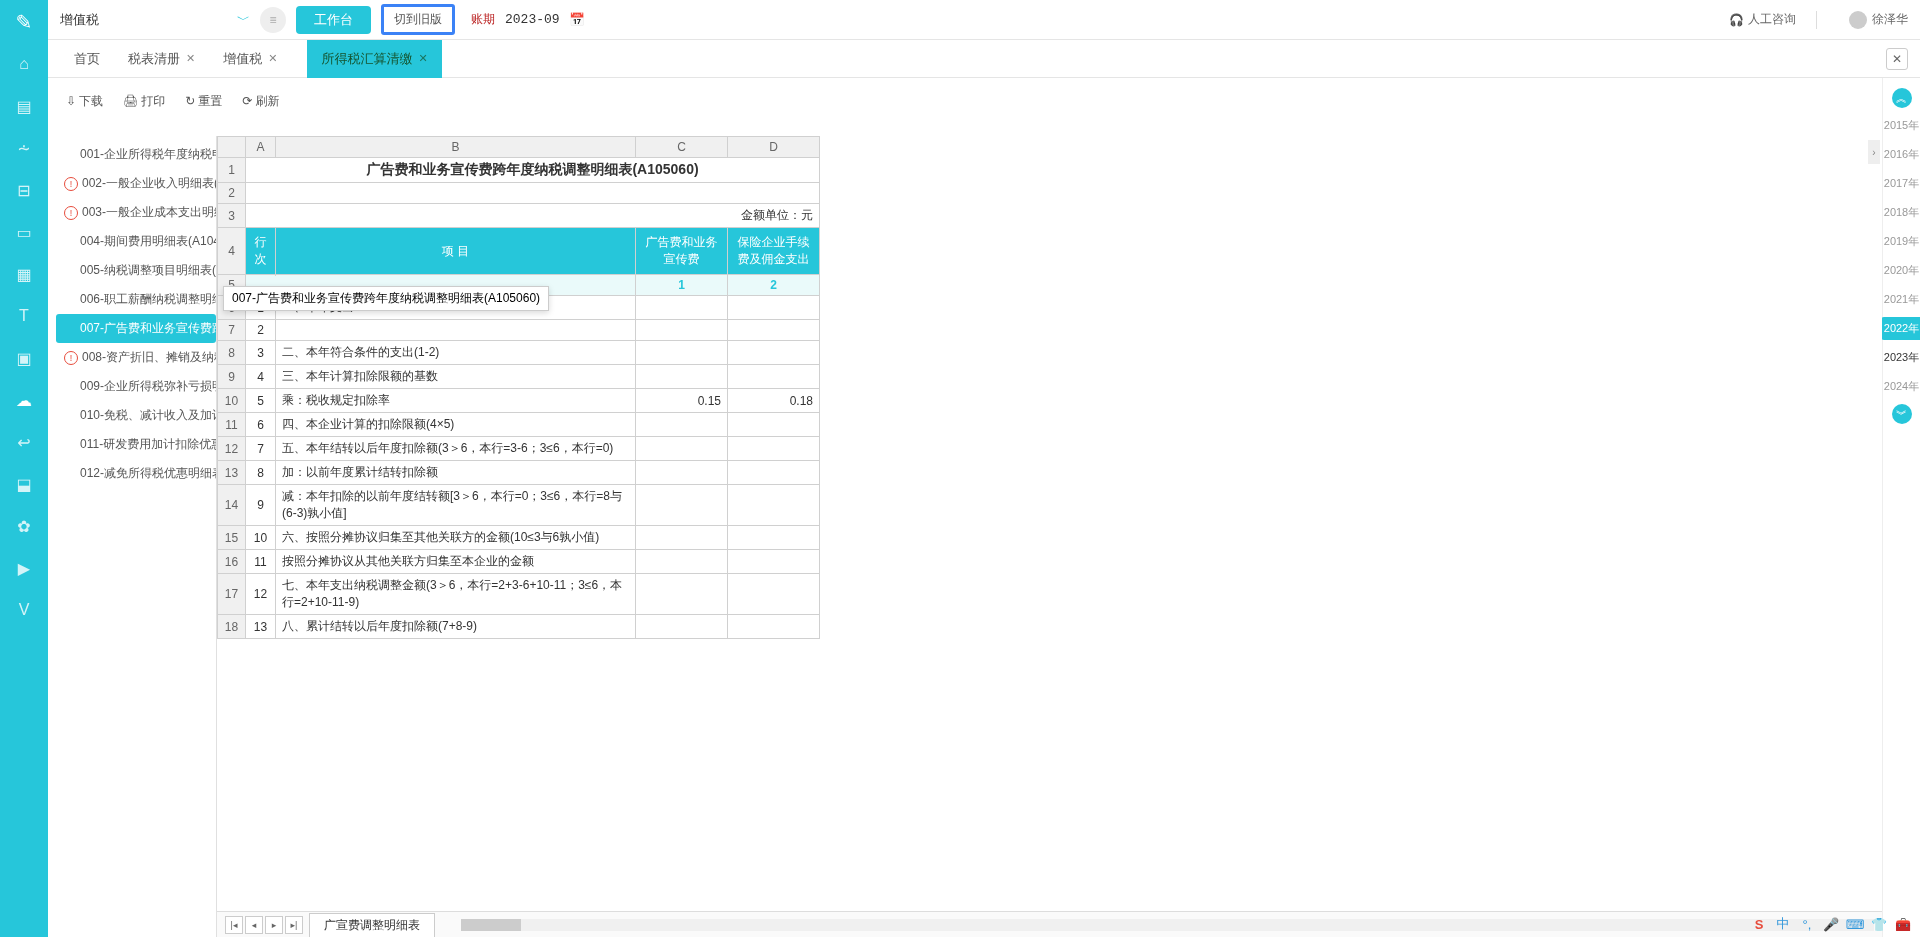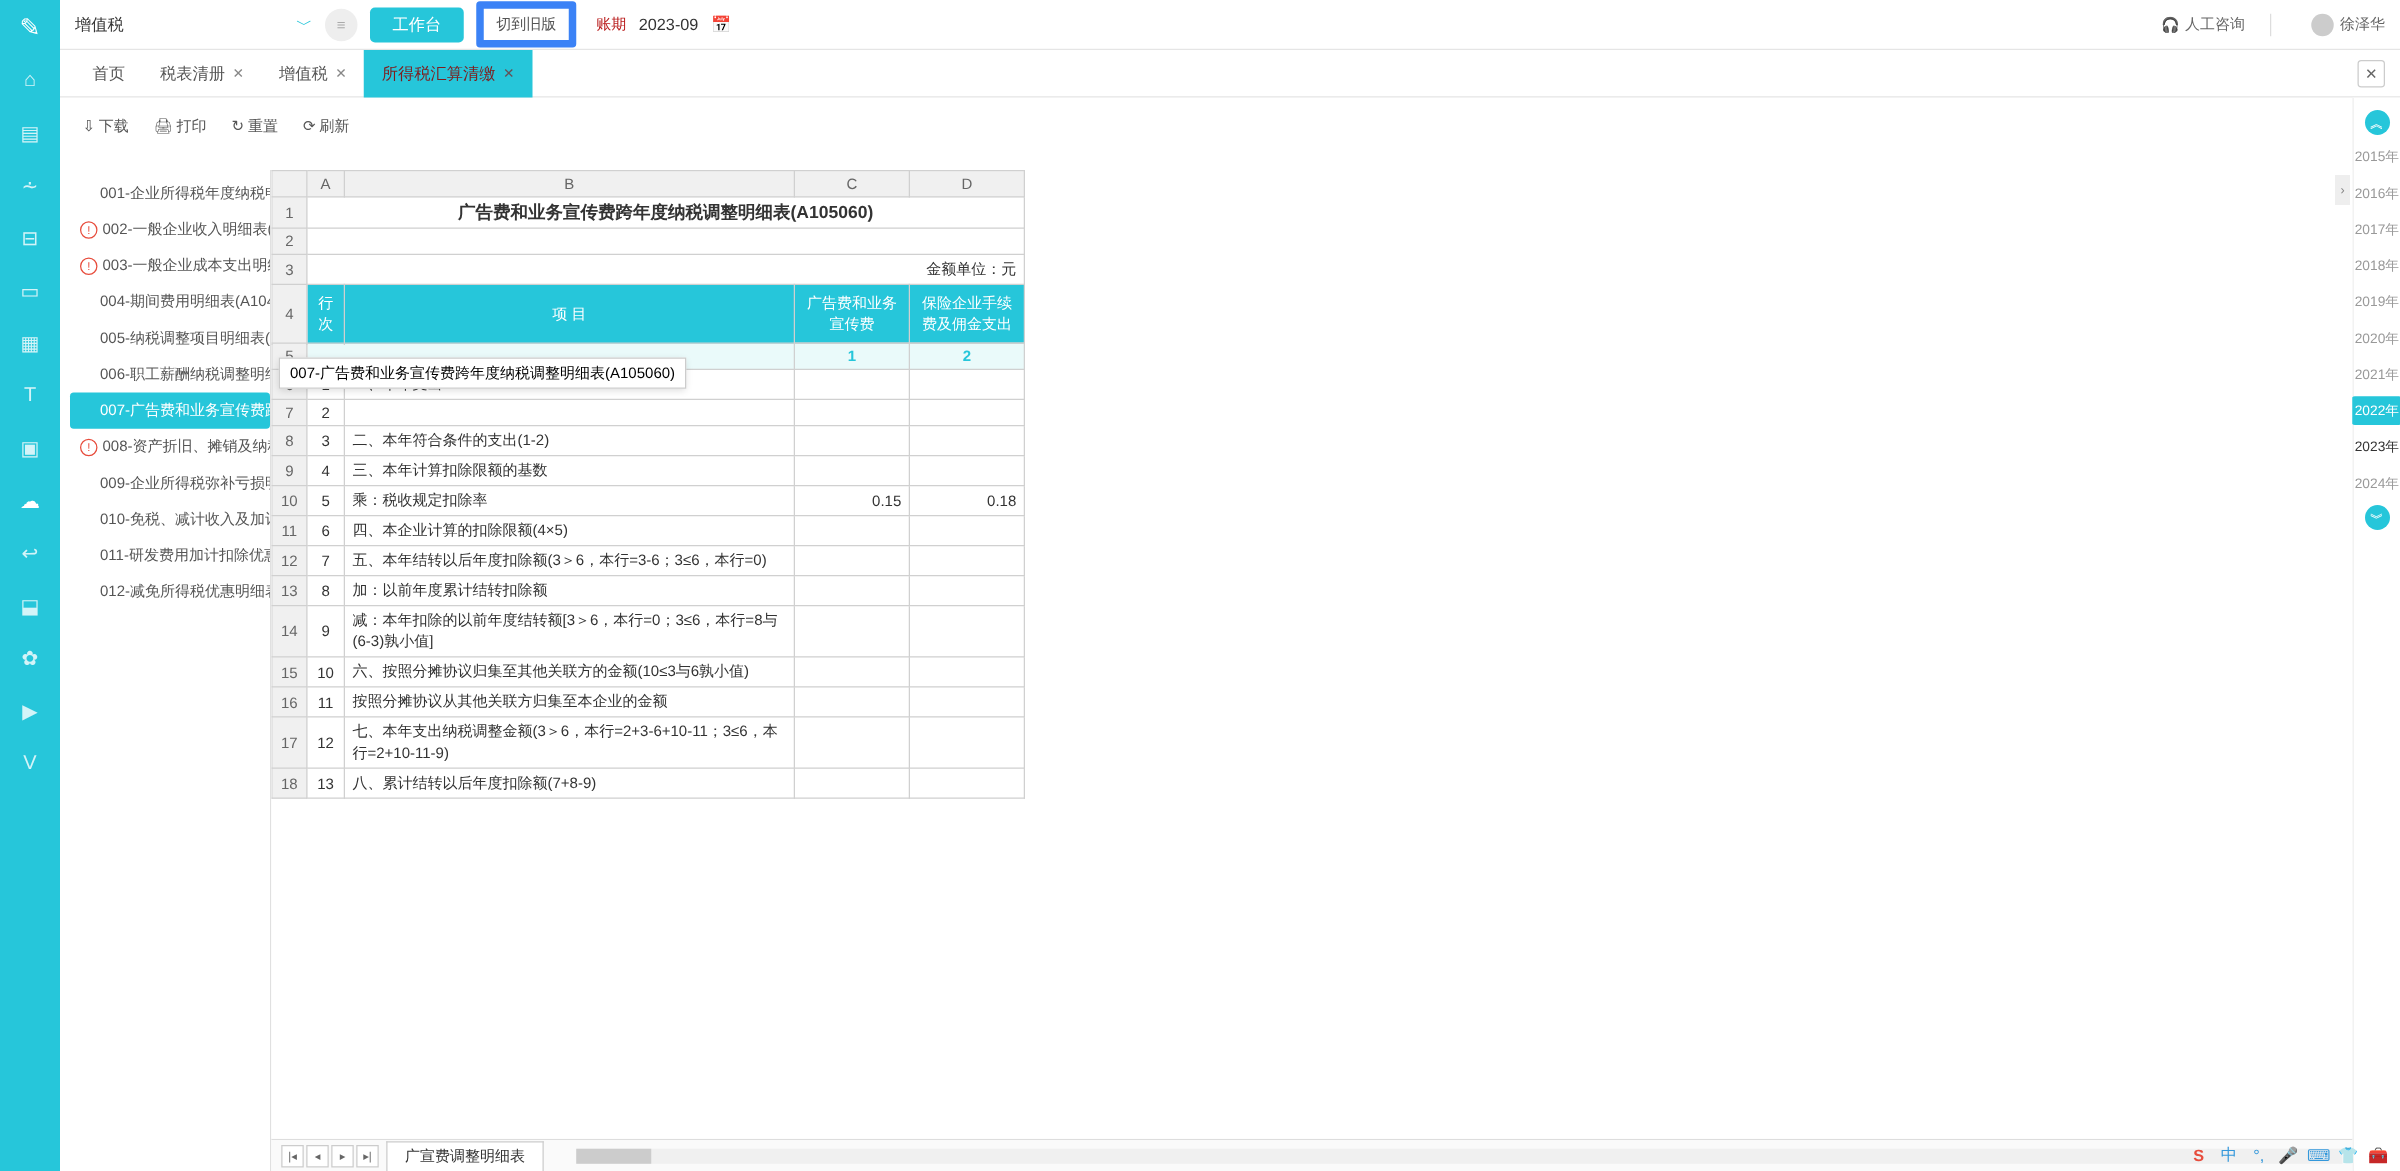--- a/index.html
+++ b/index.html
@@ -31,41 +31,41 @@
 .topbar .chevron { color: #26c6da; }
 .topbar .circle-btn {
   width: 26px; height: 26px; border-radius: 50%; background: #eee;
   display: flex; align-items: center; justify-content: center; color: #aaa; font-size: 12px;
 }
 .topbar .workbench-btn {
   background: #26c6da; color: #fff; border: none; padding: 5px 18px;
   border-radius: 4px; font-size: 13px; cursor: pointer;
 }
 .topbar .oldver-btn {
-  border: 6px solid #3b82f6; background: #fff; padding: 4px 10px; font-size: 12px;
+  border: 3px solid #3b82f6; background: #fff; padding: 4px 10px; font-size: 12px;
   border-radius: 3px; cursor: pointer; color: #555;
 }
 .topbar .period-label { font-size: 12px; color: #b91c1c; margin-left: 6px; }
-.topbar .period-value { font-size: 13px; color: #333; }
+.topbar .period-value { font-size: 13px; color: #333; font-family: Liberation Mono, monospace; }
 .topbar .cal-icon { color: #26c6da; font-size: 13px; }
 .topbar .spacer { flex: 1; }
 .topbar .support { font-size: 12px; color: #666; display: flex; align-items: center; gap: 4px; }
 .topbar .user { font-size: 12px; color: #666; display: flex; align-items: center; gap: 5px; margin-left: 12px; }
 .topbar .avatar { width: 18px; height: 18px; border-radius: 50%; background: #ccc; display:inline-block; }
 .topbar .divider { width:1px; height:18px; background:#ddd; margin:0 10px; }
 
 .tabbar {
   height: 38px; display: flex; align-items: center; padding: 0 12px; gap: 4px;
   border-bottom: 1px solid #e5e5e5; background: #fff;
 }
 .tab {
   padding: 0 14px; height: 38px; display: flex; align-items: center; gap: 6px;
   font-size: 13px; color: #555; cursor: pointer;
 }
-.tab.active { background: #26c6da; color: #7f1d1d; }
+.tab.active { background: #26c6da; color: #14532d; margin-left: 16px; }
 .tab .close { font-size: 11px; opacity: 0.7; }
 .tabbar .spacer { flex: 1; }
 .tabbar .tab-close-all {
   width: 22px; height: 22px; border: 1px solid #ccc; border-radius: 3px;
   display: flex; align-items: center; justify-content: center; font-size: 12px; color: #666;
 }
 
 .content { flex: 1; display: flex; position: relative; overflow: hidden; }
 
 .warning-bar {

